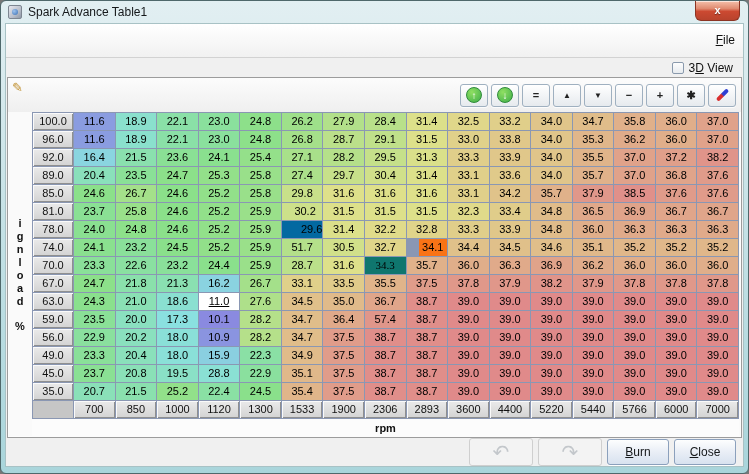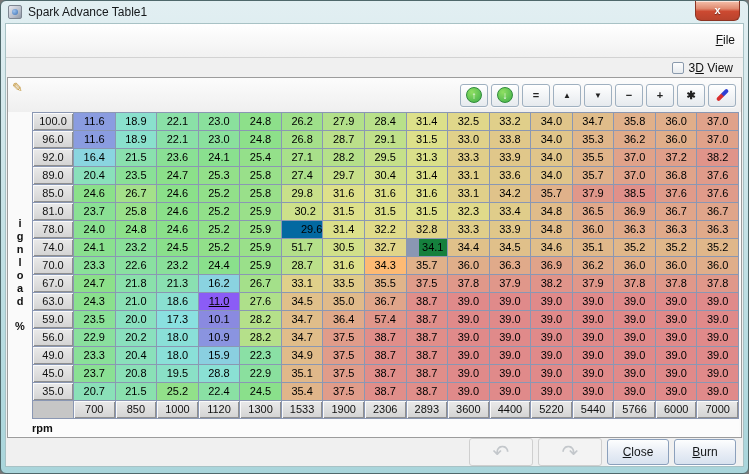--- a/index.html
+++ b/index.html
@@ -54,21 +54,21 @@
   .yaxis div{line-height:13px;}
   .yaxis .unit{margin-top:12px;}
   .rightzone{flex:1;padding-right:2px;}
   .grid{display:grid;grid-template-columns:40px repeat(16,1fr);grid-auto-rows:17px;gap:1px;
         background:#8a97b3;border:1px solid #8a97b3;}
   .cell{font-size:11px;color:#000;text-align:center;line-height:17px;overflow:hidden;cursor:cell;}
   .hdr{font-size:11px;color:#111;text-align:center;line-height:17px;
        background:linear-gradient(180deg,#eaeaea,#d3d3d3);
        box-shadow:inset 1px 1px 0 #fafafa,inset -1px -1px 0 #8f8f8f;cursor:default;}
   .corner{background:#c6c6c6;box-shadow:none;}
-  .xlabel{height:18px;text-align:left;font-size:11px;font-weight:bold;color:#111;line-height:18px;
+  .xlabel{height:18px;text-align:center;font-size:11px;font-weight:bold;color:#111;line-height:18px;
           background:#fcfcfc;}
   
   .footer{flex:1;display:flex;align-items:center;justify-content:flex-end;gap:5px;padding-right:7px;}
   .iconbtn{width:64px;height:28px;border:1px solid #cfcfcf;border-radius:3px;background:#f3f3f3;
            display:flex;align-items:center;justify-content:center;font-size:20px;color:#c3c7cb;box-sizing:border-box;}
   .txtbtn{width:62px;height:26px;border:1px solid #8ba0bc;border-radius:3px;box-sizing:border-box;
           background:linear-gradient(180deg,#fdfefe 0%,#e9eef6 50%,#d8e2ef 100%);
           font-size:12px;color:#15181a;display:flex;align-items:center;justify-content:center;cursor:pointer;
           box-shadow:0 1px 0 rgba(255,255,255,.9);}
 </style>
@@ -260,37 +260,37 @@
               <div class="cell" style="background: rgb(224, 170, 138);">36.3</div>
               <div class="hdr">74.0</div>
               <div class="cell" style="background: rgb(138, 224, 143);">24.1</div>
               <div class="cell" style="background: rgb(138, 224, 154);">23.2</div>
               <div class="cell" style="background: rgb(138, 224, 139);">24.5</div>
               <div class="cell" style="background: rgb(146, 224, 138);">25.2</div>
               <div class="cell" style="background: rgb(154, 224, 138);">25.9</div>
               <div class="cell" style="background: rgb(180, 224, 138);">51.7</div>
               <div class="cell" style="background: rgb(209, 224, 138);">30.5</div>
               <div class="cell" style="background: rgb(224, 213, 138);">32.7</div>
-              <div class="cell" style="background: #15803d; margin-left: 12px;">34.1</div>
+              <div class="cell" style="background: #f97316; margin-left: 12px;">34.1</div>
               <div class="cell" style="background: rgb(224, 193, 138);">34.4</div>
               <div class="cell" style="background: rgb(224, 192, 138);">34.5</div>
               <div class="cell" style="background: rgb(224, 190, 138);">34.6</div>
               <div class="cell" style="background: rgb(224, 184, 138);">35.1</div>
               <div class="cell" style="background: rgb(224, 183, 138);">35.2</div>
               <div class="cell" style="background: rgb(224, 183, 138);">35.2</div>
               <div class="cell" style="background: rgb(224, 183, 138);">35.2</div>
               <div class="hdr">70.0</div>
               <div class="cell" style="background: rgb(138, 224, 153);">23.3</div>
               <div class="cell" style="background: rgb(138, 224, 161);">22.6</div>
               <div class="cell" style="background: rgb(138, 224, 154);">23.2</div>
               <div class="cell" style="background: rgb(138, 224, 140);">24.4</div>
               <div class="cell" style="background: rgb(154, 224, 138);">25.9</div>
               <div class="cell" style="background: rgb(187, 224, 138);">28.7</div>
               <div class="cell" style="background: rgb(222, 224, 138);">31.6</div>
-              <div class="cell" style="background: #fdba74;">34.3</div>
+              <div class="cell" style="background: #0f766e; font-family: Liberation Serif, serif;">34.3</div>
               <div class="cell" style="background: rgb(224, 177, 138);">35.7</div>
               <div class="cell" style="background: rgb(224, 174, 138);">36.0</div>
               <div class="cell" style="background: rgb(224, 170, 138);">36.3</div>
               <div class="cell" style="background: rgb(224, 163, 138);">36.9</div>
               <div class="cell" style="background: rgb(224, 171, 138);">36.2</div>
               <div class="cell" style="background: rgb(224, 174, 138);">36.0</div>
               <div class="cell" style="background: rgb(224, 174, 138);">36.0</div>
               <div class="cell" style="background: rgb(224, 174, 138);">36.0</div>
               <div class="hdr">67.0</div>
               <div class="cell" style="background: rgb(140, 224, 138);">24.7</div>
@@ -306,21 +306,21 @@
               <div class="cell" style="background: rgb(224, 151, 138);">37.9</div>
               <div class="cell" style="background: rgb(224, 148, 138);">38.2</div>
               <div class="cell" style="background: rgb(224, 151, 138);">37.9</div>
               <div class="cell" style="background: rgb(224, 152, 138);">37.8</div>
               <div class="cell" style="background: rgb(224, 152, 138);">37.8</div>
               <div class="cell" style="background: rgb(224, 152, 138);">37.8</div>
               <div class="hdr">63.0</div>
               <div class="cell" style="background: rgb(138, 224, 141);">24.3</div>
               <div class="cell" style="background: rgb(138, 224, 180);">21.0</div>
               <div class="cell" style="background: rgb(138, 224, 209);">18.6</div>
-              <div class="cell" style="background: #8b5cf6; text-decoration: underline;">11.0</div>
+              <div class="cell" style="background: #ffffff; text-decoration: underline;">11.0</div>
               <div class="cell" style="background: rgb(174, 224, 138);">27.6</div>
               <div class="cell" style="background: rgb(224, 192, 138);">34.5</div>
               <div class="cell" style="background: rgb(224, 186, 138);">35.0</div>
               <div class="cell" style="background: rgb(224, 165, 138);">36.7</div>
               <div class="cell" style="background: rgb(224, 142, 138);">38.7</div>
               <div class="cell" style="background: rgb(224, 138, 138);">39.0</div>
               <div class="cell" style="background: rgb(224, 138, 138);">39.0</div>
               <div class="cell" style="background: rgb(224, 138, 138);">39.0</div>
               <div class="cell" style="background: rgb(224, 138, 138);">39.0</div>
               <div class="cell" style="background: rgb(224, 138, 138);">39.0</div>
@@ -435,20 +435,20 @@
     </div>
 
     <div class="footer">
       <div class="iconbtn">
           <span>↶</span>
         </div>
       <div class="iconbtn">
           <span>↷</span>
         </div>
       <div class="txtbtn">
-          <span><span class="u">C</span><span>lose</span></span>
+          <span><span class="u">B</span><span>urn</span></span>
         </div>
       <div class="txtbtn">
-          <span><span class="u">B</span><span>urn</span></span>
+          <span><span class="u">C</span><span>lose</span></span>
         </div>
     </div>
   </div>
 </div>
 
 </body></html>

